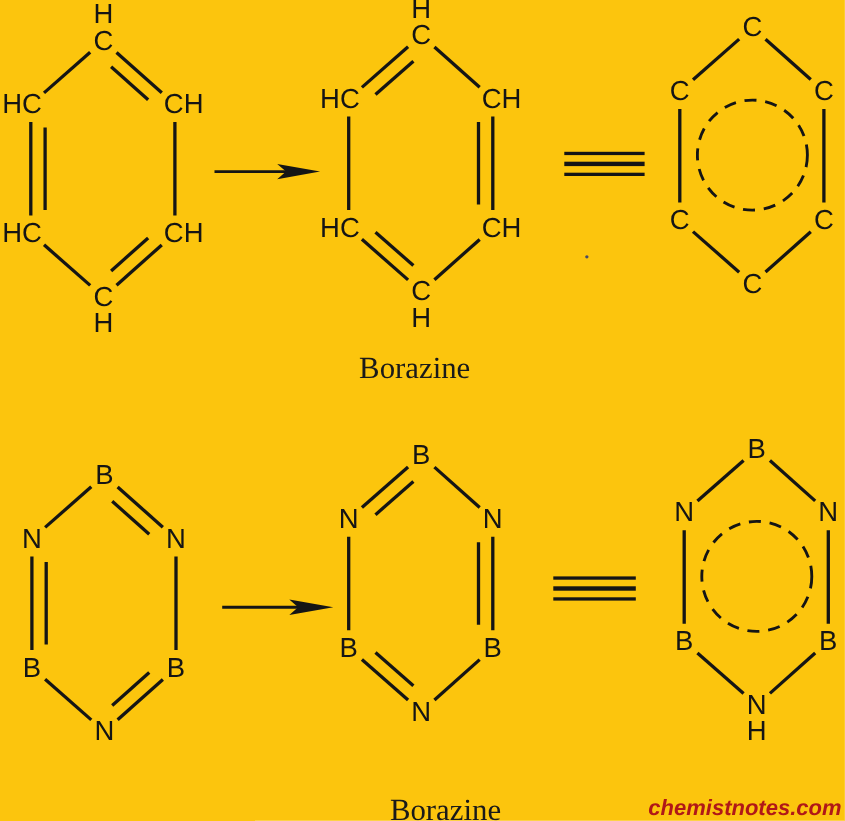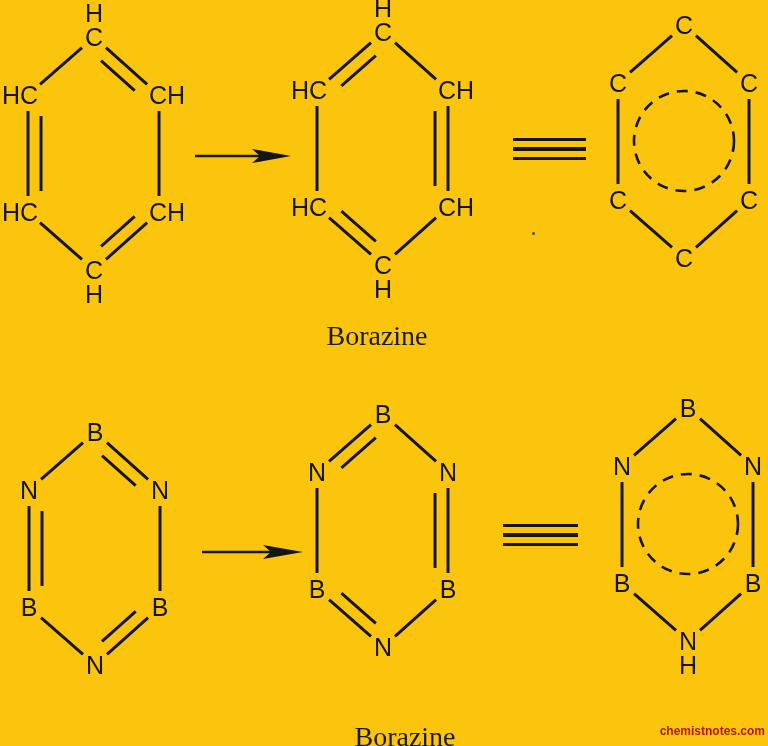--- a/index.html
+++ b/index.html
@@ -21,22 +21,23 @@
     font-family:"Liberation Serif", serif;
     font-size:28px;
     color:#1a1a1a;
     text-align:center;
     width:220px;
   }
   .watermark{
     position:absolute;
     right:3px;
     top:724px;
+    font-style:italic;
     font-weight:600;
-    font-size:12px;
+    font-size:20px;
     color:#B01818;
     font-family:"Liberation Sans", sans-serif;
   }
   .speck{
     position:absolute;
     left:532px;top:232px;
     width:3px;height:3px;
     background:#4a4a66;
     border-radius:50%;
   }

